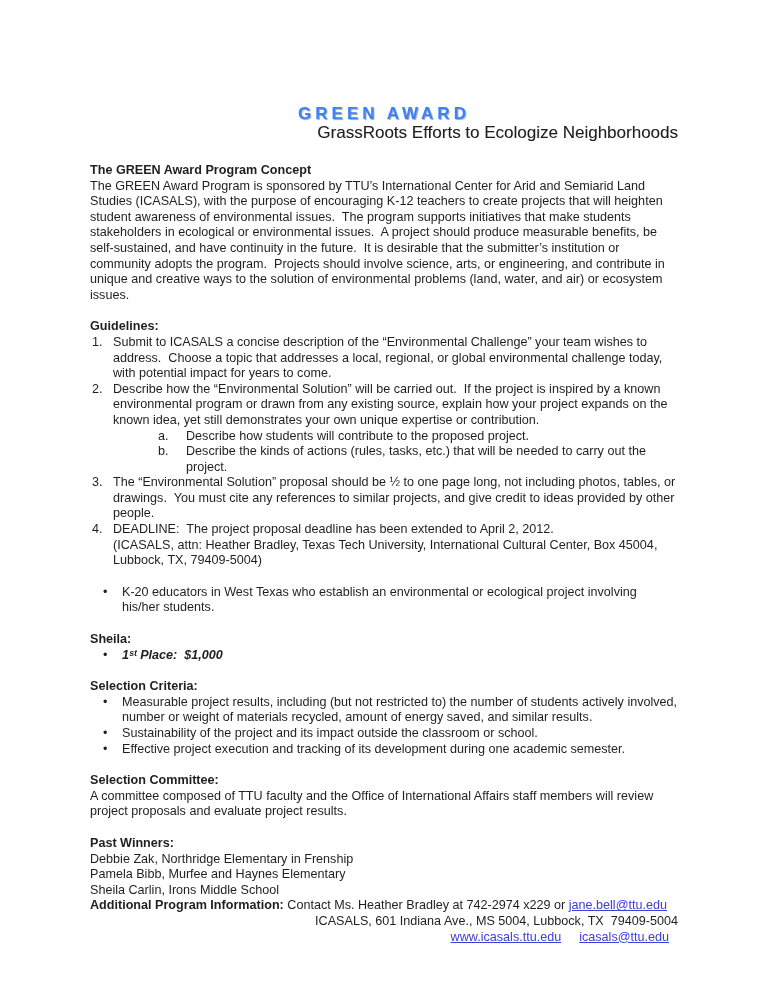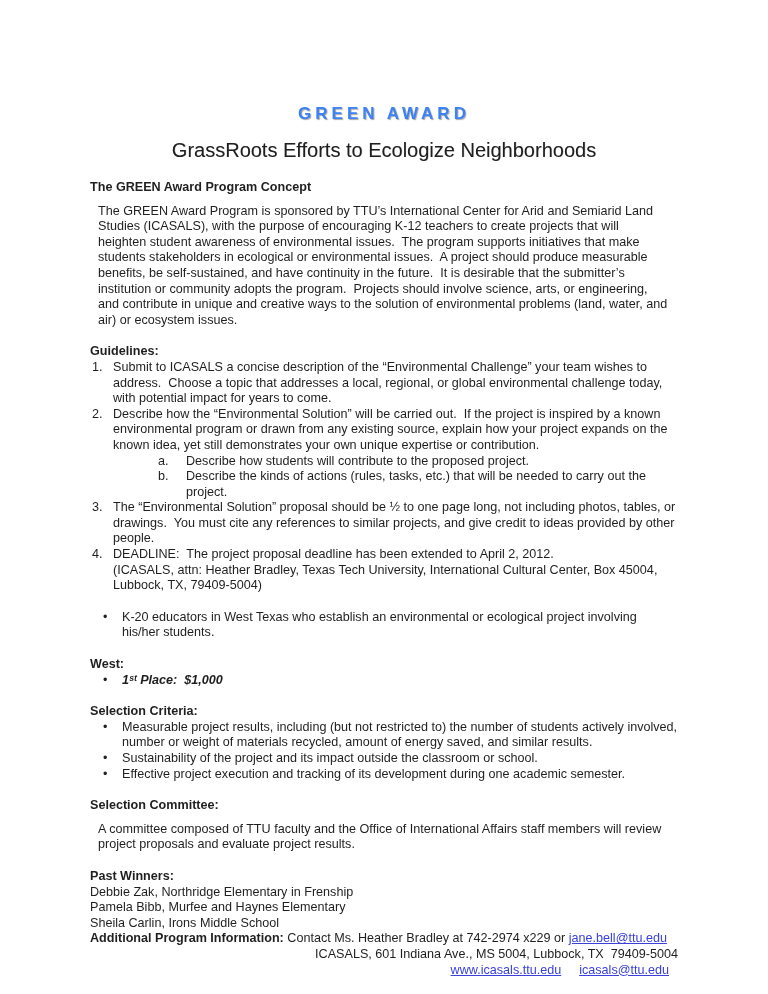--- a/index.html
+++ b/index.html
@@ -9,27 +9,27 @@
     padding:104px 90px 40px 90px;
     font-family:"Liberation Sans","DejaVu Sans",sans-serif;
     font-size:12.6px;line-height:15.6px;color:#1f1f1f;
   }
   .pre{white-space:pre-wrap;}
   .doc-title{
     text-align:center;font-weight:700;font-size:17px;letter-spacing:4px;
     line-height:20px;color:#3b82f6;text-shadow:1px 1px 1px rgba(0,0,0,0.35);
   }
   .doc-subtitle{
-    text-align:center;font-size:20px;margin-top:17px;line-height:18px;
+    text-align:right;font-size:17px;line-height:18px;
     text-shadow:0.4px 0.4px 0.5px rgba(0,0,0,0.25);
   }
   section{margin-top:16px;}
   #section-concept{margin-top:21px;}
   .h{font-weight:700;}
-  p{margin:8px;}
+  p{margin:0;}
   .num-row{display:flex;}
   .num-marker{flex:0 0 21px;padding-left:2px;}
   .num-text{flex:1;}
   .sub-row{display:flex;margin-left:67px;}
   .sub-marker{flex:0 0 28px;padding-left:1px;}
   .bullet-row{display:flex;margin-left:13px;}
   .bullet-marker{flex:0 0 19px;}
   .bullet-text{flex:1;}
   .bullets.bold .bullet-text{font-weight:700;font-style:italic;}
   .b{font-weight:700;}
@@ -84,21 +84,21 @@
   <section>
     <div class="bullets">
         <div class="bullet-row">
           <span class="bullet-marker">•</span>
           <span class="bullet-text pre">K-20 educators in West Texas who establish an environmental or ecological project involving his/her students.</span>
         </div>
       </div>
   </section>
 
   <section>
-    <div class="h">West:</div>
+    <div class="h">Sheila:</div>
     <div class="bullets bold">
         <div class="bullet-row">
           <span class="bullet-marker">•</span>
           <span class="bullet-text pre">1ˢᵗ Place:  $1,000</span>
         </div>
       </div>
   </section>
 
   <section>
     <div class="h">Selection Criteria:</div>

